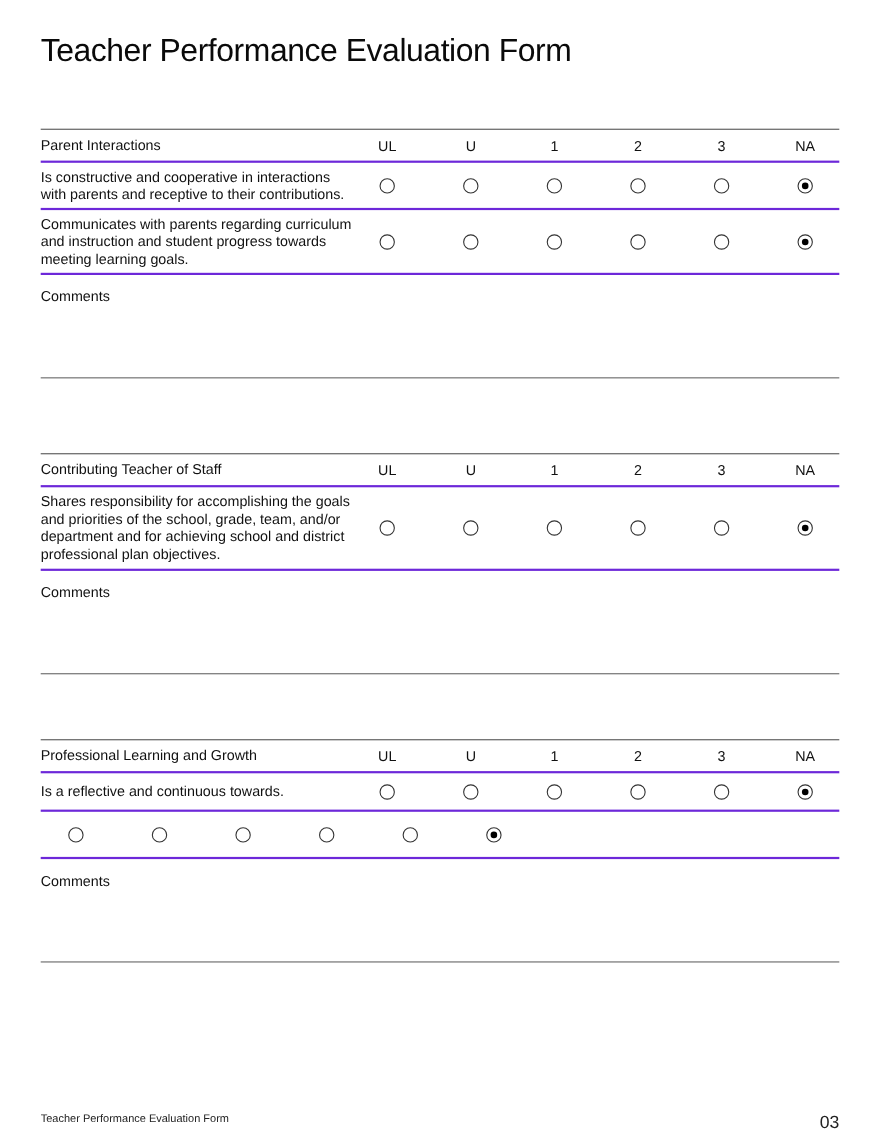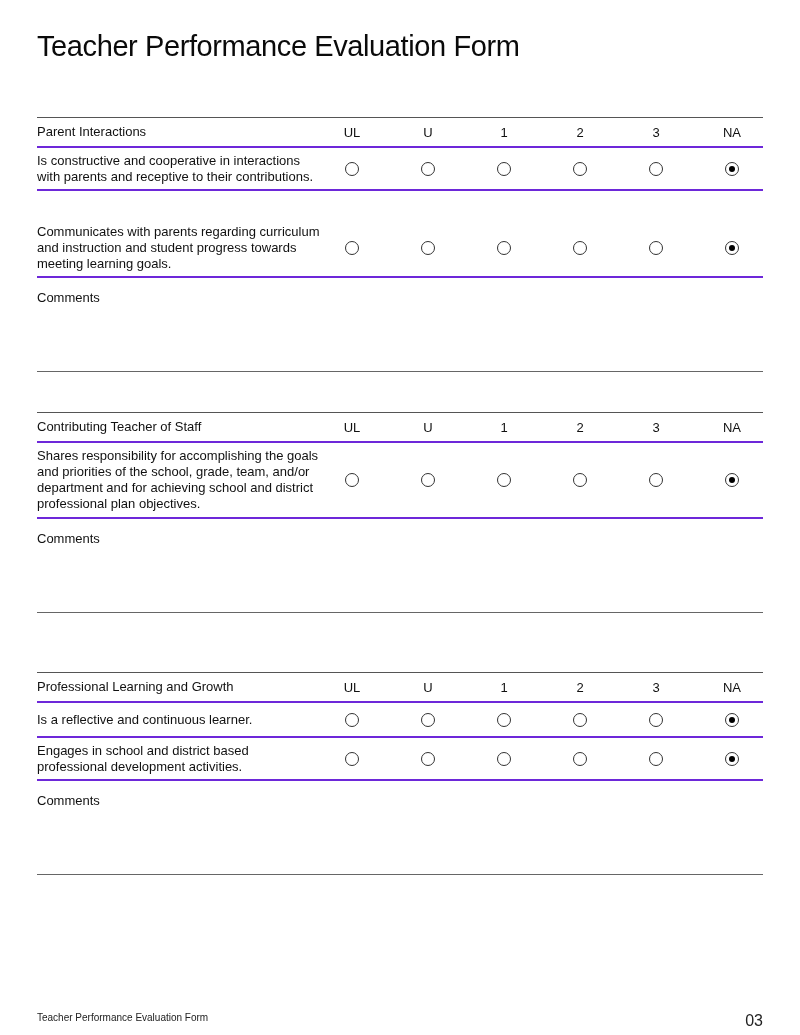--- a/index.html
+++ b/index.html
@@ -60,21 +60,21 @@
           <span class="radio" role="radio" aria-checked="false"></span>
         </div>
         <div class="cell">
           <span class="radio" role="radio" aria-checked="false"></span>
         </div>
         <div class="cell">
           <span class="radio checked" role="radio" aria-checked="true"></span>
         </div>
       </div>
   </div>
-  <div class="row item-row" style="height:57px;margin-top:28px;">
+  <div class="row item-row" style="height:57px;">
     <div class="label">Communicates with parents regarding curriculum and instruction and student progress towards meeting learning goals.</div>
     <div class="cells radios">
         <div class="cell">
           <span class="radio" role="radio" aria-checked="false"></span>
         </div>
         <div class="cell">
           <span class="radio" role="radio" aria-checked="false"></span>
         </div>
         <div class="cell">
           <span class="radio" role="radio" aria-checked="false"></span>
@@ -141,21 +141,21 @@
     <div class="cells">
       <div class="cell">UL</div>
       <div class="cell">U</div>
       <div class="cell">1</div>
       <div class="cell">2</div>
       <div class="cell">3</div>
       <div class="cell">NA</div>
     </div>
   </div>
   <div class="row item-row" style="height:33px;">
-    <div class="label">Is a reflective and continuous learner.</div>
+    <div class="label">Is a reflective and continuous towards.</div>
     <div class="cells radios">
         <div class="cell">
           <span class="radio" role="radio" aria-checked="false"></span>
         </div>
         <div class="cell">
           <span class="radio" role="radio" aria-checked="false"></span>
         </div>
         <div class="cell">
           <span class="radio" role="radio" aria-checked="false"></span>
         </div>
@@ -164,21 +164,20 @@
         </div>
         <div class="cell">
           <span class="radio" role="radio" aria-checked="false"></span>
         </div>
         <div class="cell">
           <span class="radio checked" role="radio" aria-checked="true"></span>
         </div>
       </div>
   </div>
   <div class="row item-row" style="height:41px;">
-    <div class="label">Engages in school and district based professional development activities.</div>
     <div class="cells radios">
         <div class="cell">
           <span class="radio" role="radio" aria-checked="false"></span>
         </div>
         <div class="cell">
           <span class="radio" role="radio" aria-checked="false"></span>
         </div>
         <div class="cell">
           <span class="radio" role="radio" aria-checked="false"></span>
         </div>

